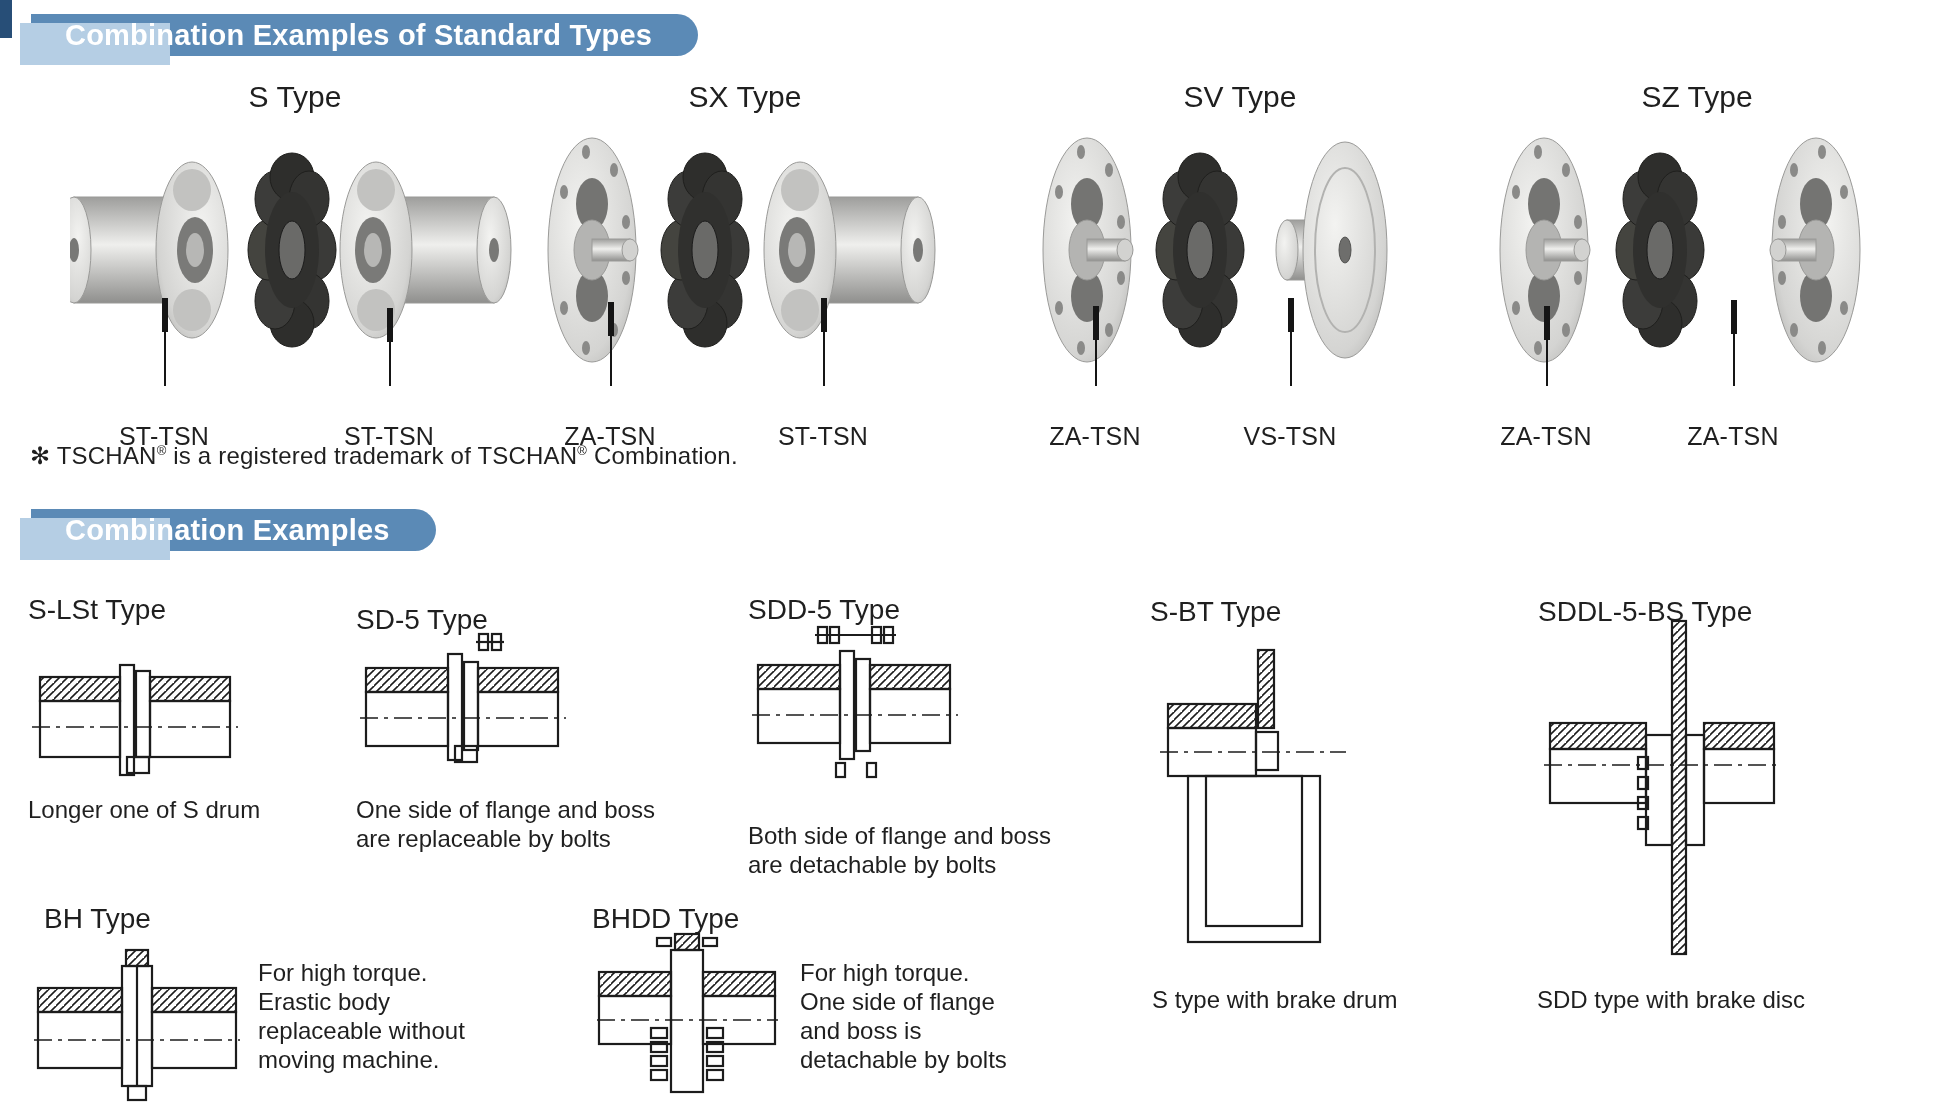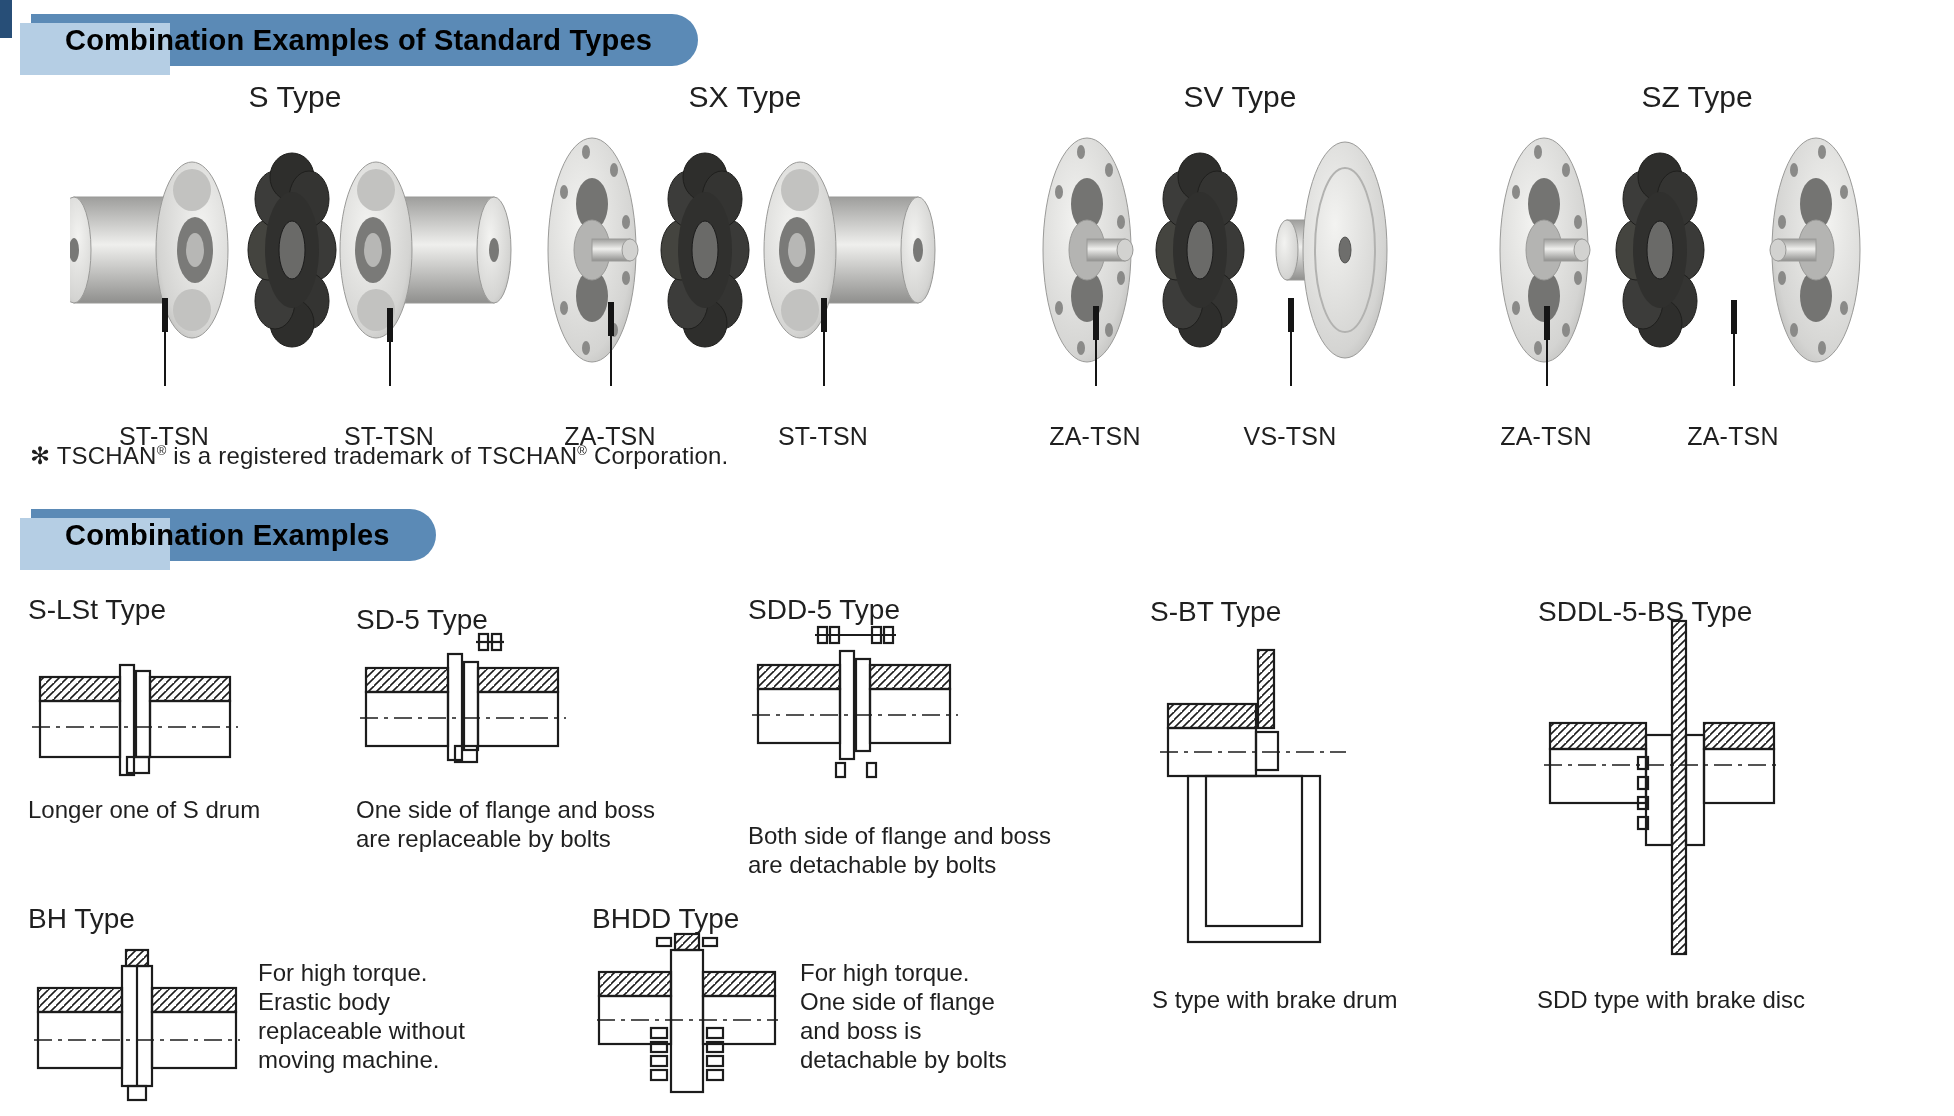--- a/index.html
+++ b/index.html
@@ -7,23 +7,23 @@
     position:relative;
     width:1954px;height:1116px;
     background:#ffffff;
     font-family:"Liberation Sans", sans-serif;
     color:#1f1f1f;
     overflow:hidden;
   }
   
   .banner{
     position:absolute;
-    height:52px;
+    height:42px;
     background:#5b8ab6;
-    color:#000000;
+    color:#ffffff;
     font-weight:bold;
     font-size:29px;
     letter-spacing:.2px;
     display:flex;align-items:center;
     padding:0 46px 0 34px;
     border-radius:0 29px 29px 0;
     z-index:1;
   }
   .banner::before{
     content:"";
@@ -186,21 +186,21 @@
   <span class="part-label" style="left:164px;">ST-TSN</span>
   <span class="part-label" style="left:389px;">ST-TSN</span>
   <span class="part-label" style="left:610px;">ZA-TSN</span>
   <span class="part-label" style="left:823px;">ST-TSN</span>
   <span class="part-label" style="left:1095px;">ZA-TSN</span>
   <span class="part-label" style="left:1290px;">VS-TSN</span>
   <span class="part-label" style="left:1546px;">ZA-TSN</span>
   <span class="part-label" style="left:1733px;">ZA-TSN</span>
 
   <div class="tm-note">
-    <span>✻</span><span> TSCHAN</span><sup>®</sup><span> is a registered trademark of TSCHAN</span><sup>®</sup><span> Corporation.</span>
+    <span>✻</span><span> TSCHAN</span><sup>®</sup><span> is a registered trademark of TSCHAN</span><sup>®</sup><span> Combination.</span>
   </div>
 
   <div class="banner" style="left:31px;top:509px;">
     <span>Combination Examples</span>
   </div>
 
   <div class="ex-title" style="left:28px;top:594px;">S-LSt Type</div>
   <div class="ex-title" style="left:356px;top:604px;">SD-5 Type</div>
   <div class="ex-title" style="left:748px;top:594px;">SDD-5 Type</div>
   <div class="ex-title" style="left:1150px;top:596px;">S-BT Type</div>
@@ -274,21 +274,21 @@
   </svg>
 
   <div class="ex-desc" style="left:28px;top:795px;">Longer one of S drum</div>
   <div class="ex-desc" style="left:356px;top:795px;">One side of flange and boss
 are replaceable by bolts</div>
   <div class="ex-desc" style="left:748px;top:821px;">Both side of flange and boss
 are detachable by bolts</div>
   <div class="ex-desc" style="left:1152px;top:985px;">S type with brake drum</div>
   <div class="ex-desc" style="left:1537px;top:985px;">SDD type with brake disc</div>
 
-  <div class="ex-title" style="left:28px;top:903px;text-align:center;">BH Type</div>
+  <div class="ex-title" style="left:44px;top:903px;text-align:center;">BH Type</div>
   <svg class="tdraw" style="left:32px;top:942px;" width="210" height="165" viewBox="0 0 210 165">
     <line class="cl" x1="2" y1="98" x2="208" y2="98"></line>
     <rect class="ht" x="94" y="8" width="22" height="16"></rect>
     <rect class="ht" x="6" y="46" width="84" height="24"></rect>
     <rect class="ht" x="120" y="46" width="84" height="24"></rect>
     <rect class="ln" x="6" y="70" width="84" height="56"></rect>
     <rect class="ln" x="120" y="70" width="84" height="56"></rect>
     <rect class="ln" x="90" y="24" width="30" height="120"></rect>
     <line class="ln" x1="105" y1="24" x2="105" y2="144"></line>
     <rect class="ln" x="96" y="144" width="18" height="14"></rect>

